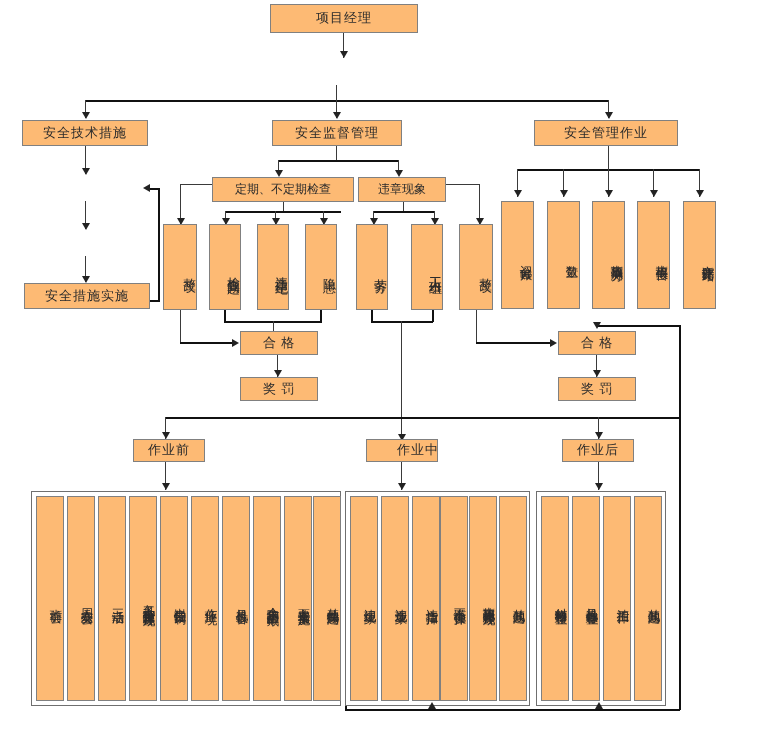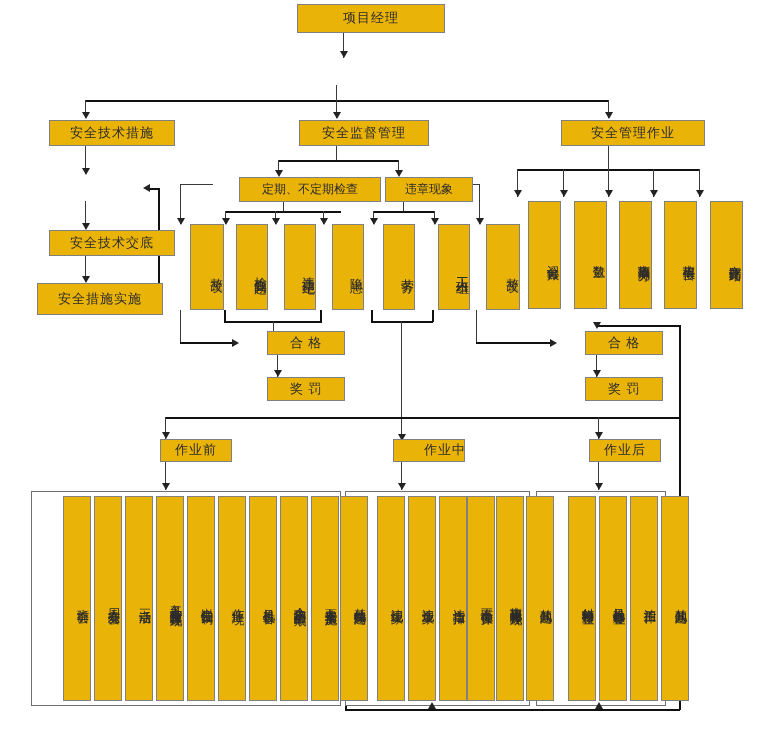--- a/index.html
+++ b/index.html
@@ -8,28 +8,27 @@
     width:760px;height:733px;
     background:#ffffff;
     font-family:"Liberation Serif","DejaVu Serif",serif;
     overflow:hidden;
   }
   
   .box{
     position:absolute;
     box-sizing:border-box;
     border:1px solid #808080;
-    background:#eab308;
+    background:#fdba74;
     display:flex;
     align-items:center;
     justify-content:center;
     color:#2b2b2b;
     line-height:1.15;
     z-index:3;
-    margin-left:27px;
   }
   .box.h{          
     font-size:13px;
     letter-spacing:1px;
     white-space:nowrap;
   }
   .box.v{          
     writing-mode:vertical-rl;
     text-orientation:upright;
     align-items:flex-start;
@@ -116,26 +115,25 @@
 
   <div class="box h" style="left:534px;top:120px;width:144px;height:26px;">安全管理作业</div>
 
   <div class="ln lnv" style="left:85px;top:146px;height:28px;"></div>
   <div class="arw" style="left:82px;top:168px;"></div>
 
 
   <div class="ln lnv" style="left:85px;top:201px;height:28px;"></div>
   <div class="arw" style="left:82px;top:223px;"></div>
 
-  <div class="box h" style="left:22px;top:230px;width:126px;height:26px;">安全技术交底</div>
 
   <div class="ln lnv" style="left:85px;top:256px;height:26px;"></div>
   <div class="arw" style="left:82px;top:276px;"></div>
 
-  <div class="box h" style="left:10px;top:283px;width:126px;height:32px;">安全措施实施</div>
+  <div class="box h" style="left:24px;top:283px;width:126px;height:26px;">安全措施实施</div>
 
   <div class="ln lnh thick" style="left:148px;top:300px;width:12px;"></div>
   <div class="ln lnv thick" style="left:158px;top:188px;height:113px;"></div>
   <div class="ln lnh thick" style="left:150px;top:188px;width:10px;"></div>
   <div class="arw left" style="left:143px;top:184px;"></div>
 
   <div class="ln lnv" style="left:336px;top:146px;height:15px;"></div>
   <div class="ln lnh thick" style="left:278px;top:160px;width:120px;"></div>
   <div class="ln lnv" style="left:278px;top:160px;height:14px;"></div>
   <div class="arw" style="left:275px;top:170px;"></div>

